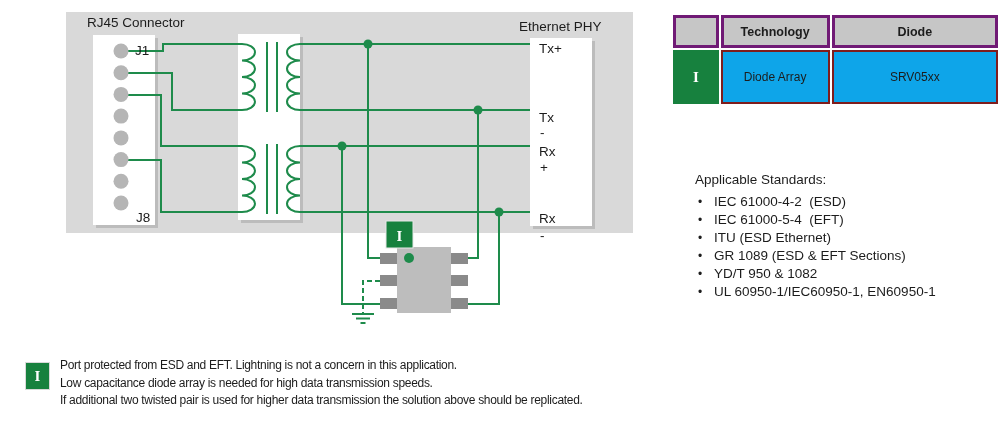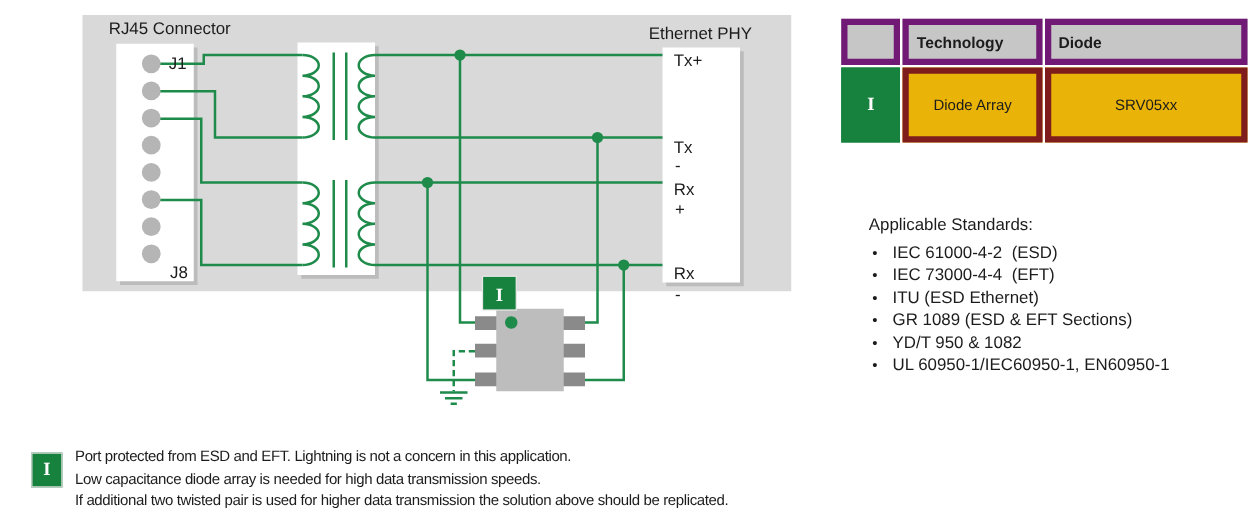--- a/index.html
+++ b/index.html
@@ -11,25 +11,25 @@
   svg text{font-family:"Liberation Sans",sans-serif;font-size:13.5px;fill:#1c1c1c;}
   svg text.serif-i{font-family:"Liberation Serif",serif;font-weight:bold;font-size:15px;fill:#ffffff;}
 
   
   .prot-table{
     position:absolute;left:671px;top:13px;
     border-collapse:separate;border-spacing:2px;background:#fff;
     font-size:12.5px;
   }
   .prot-table th{
-    background:#c6c6c6;border:5px solid #701a75;font-weight:bold;
-    height:27px;text-align:left;vertical-align:middle;padding:0 6px;
+    background:#c6c6c6;border:3px solid #701a75;font-weight:bold;
+    height:27px;text-align:center;vertical-align:middle;padding:0 6px;
   }
   .prot-table td{
-    background:#eab308;border:5px solid #7f1d1d;height:48px;
+    background:#0ea5e9;border:2px solid #7f1d1d;height:48px;
     text-align:center;vertical-align:middle;font-size:12px;
   }
   .prot-table .w1{width:34px;}
   .prot-table .w2{width:96px;}
   .prot-table .w3{width:174px;}
   .prot-table td.marker-cell{background:#17813E;border:1px solid #17813E;}
   .serif-i-html{
     font-family:"Liberation Serif",serif;font-weight:bold;font-size:15px;color:#fff;
   }
 
@@ -165,21 +165,21 @@
   </table>
 
   <div class="standards">
     <div class="std-title">Applicable Standards:</div>
     <div class="std-item">
       <span class="bullet">•</span>
       <span>IEC 61000-4-2  (ESD)</span>
     </div>
     <div class="std-item">
       <span class="bullet">•</span>
-      <span>IEC 73000-4-4  (EFT)</span>
+      <span>IEC 61000-5-4  (EFT)</span>
     </div>
     <div class="std-item">
       <span class="bullet">•</span>
       <span>ITU (ESD Ethernet)</span>
     </div>
     <div class="std-item">
       <span class="bullet">•</span>
       <span>GR 1089 (ESD &amp; EFT Sections)</span>
     </div>
     <div class="std-item">

